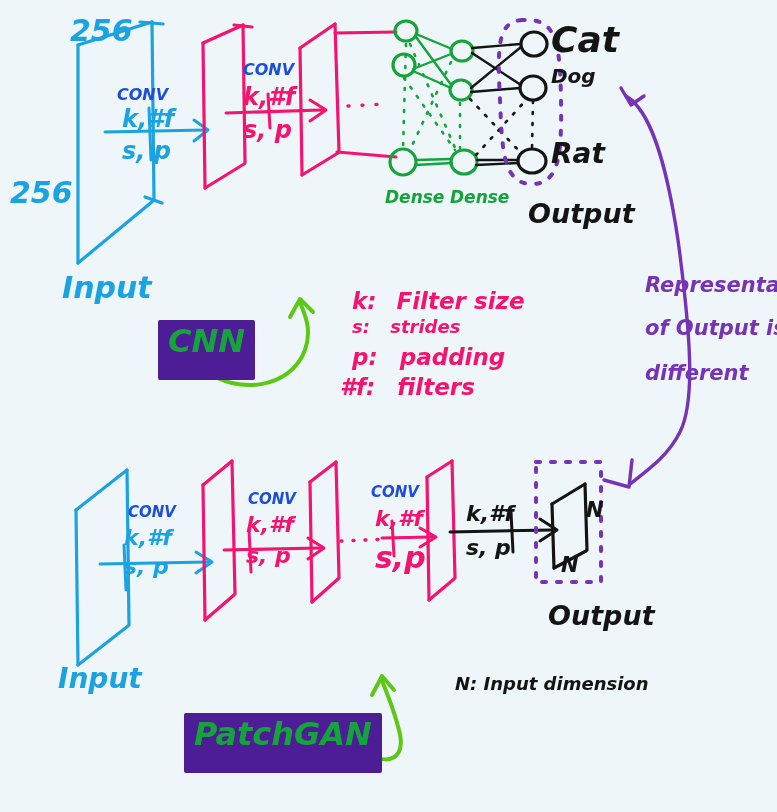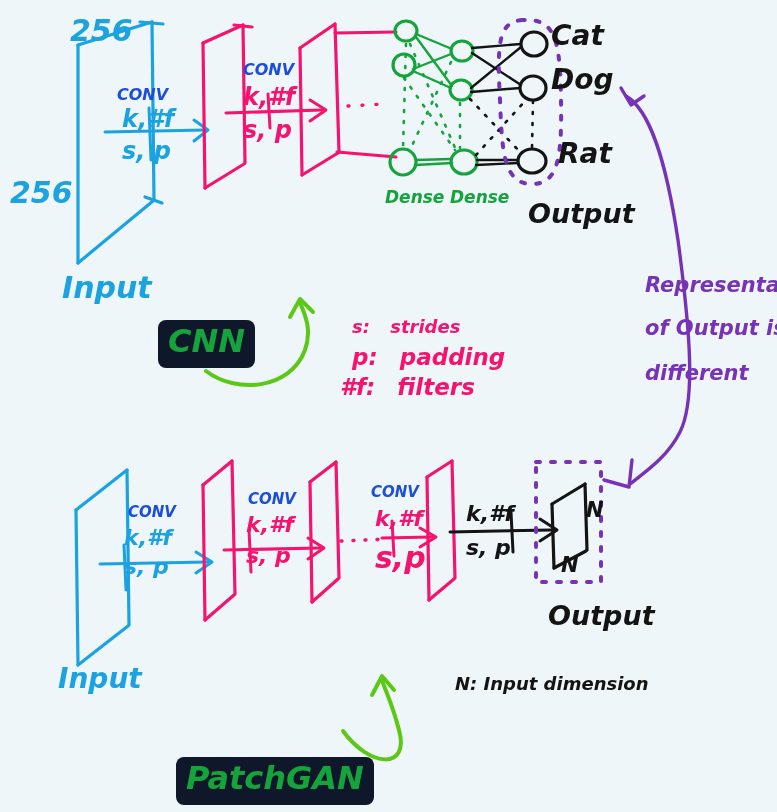--- a/index.html
+++ b/index.html
@@ -34,23 +34,23 @@
     font-style: italic;
     font-weight: 600;
   }
   .blue   { color: #1aa3e0; }
   .pink   { color: #f4136e; }
   .red    { color: #1d4ed8; }
   .green  { color: #15a33c; }
   .black  { color: #141414; }
   .purple { color: #7733b5; }
   .hl {
-    background: #0f172a;
-    padding: 2px 10px 8px 10px;
-    border-radius: 8px;
+    background: #4c1d95;
+    padding: 2px 10px 20px 10px;
+    border-radius: 2px;
   }
 </style>
 </head>
 <body>
 
 <div id="canvas-root">
 
   <svg class="layer" viewBox="0 0 777 812" xmlns="http://www.w3.org/2000/svg">
 
     <g fill="none" stroke="#1aa3e0" stroke-width="3.2" stroke-linecap="round" stroke-linejoin="round">
@@ -247,29 +247,33 @@
   <div class="lbl hand blue" style="left:122px; top:107px; font-size:24px;">k,#f</div>
   <div class="lbl hand blue" style="left:122px; top:139px; font-size:24px;">s, p</div>
 
   <div class="lbl hand red" style="left:243px; top:62px; font-size:16px; font-weight:700;">CONV</div>
   <div class="lbl hand pink" style="left:243px; top:85px; font-size:24px;">k,#f</div>
   <div class="lbl hand pink" style="left:243px; top:118px; font-size:24px;">s, p</div>
 
   <div class="lbl hand green" style="left:385px; top:189px; font-size:17px;">Dense</div>
   <div class="lbl hand green" style="left:450px; top:189px; font-size:17px;">Dense</div>
 
-  <div class="lbl hand black" style="left:551px; top:22px; font-size:28px;">Cat</div>
-  <div class="lbl hand black" style="left:551px; top:66px; font-size:28px;">Dog</div>
-  <div class="lbl hand black" style="left:551px; top:140px; font-size:28px;margin-left:7px;">Rat</div>
+  <div class="lbl hand black" style="left:551px; top:22px; font-size:36px;">Cat</div>
+  <div class="lbl hand black" style="left:551px; top:66px; font-size:20px;">Dog</div>
+  <div class="lbl hand black" style="left:551px; top:140px; font-size:28px;">Rat</div>
   <div class="lbl hand black" style="left:528px; top:200px; font-size:27px;">Output</div>
 
   <div class="lbl" style="left:158px; top:325px;">
     <span class="hand green hl" style="font-size:32px;">CNN</span>
   </div>
 
+  <div class="lbl hand pink" style="left:352px; top:290px; font-size:23px;">
+    <span>k:</span>
+    <span style="margin-left:12px;">Filter size</span>
+  </div>
   <div class="lbl hand pink" style="left:352px; top:318px; font-size:18px;">
     <span>s:</span>
     <span style="margin-left:14px;">strides</span>
   </div>
   <div class="lbl hand pink" style="left:352px; top:346px; font-size:23px;">
     <span>p:</span>
     <span style="margin-left:14px;">padding</span>
   </div>
   <div class="lbl hand pink" style="left:340px; top:376px; font-size:23px;">
     <span>#f:</span>
@@ -296,17 +300,17 @@
   <div class="lbl hand black" style="left:466px; top:537px; font-size:22px;">s, p</div>
 
   <div class="lbl hand black" style="left:586px; top:500px; font-size:21px;">N</div>
   <div class="lbl hand black" style="left:561px; top:555px; font-size:21px;">N</div>
   <div class="lbl hand black" style="left:548px; top:602px; font-size:27px;">Output</div>
 
   <div class="lbl hand blue" style="left:58px; top:665px; font-size:28px;">Input</div>
 
   <div class="lbl hand black" style="left:455px; top:675px; font-size:18px;">N: Input dimension</div>
 
-  <div class="lbl" style="left:176px; top:718px;margin-top:44px;">
+  <div class="lbl" style="left:184px; top:718px;">
     <span class="hand green hl" style="font-size:32px;">PatchGAN</span>
   </div>
 
 </div>
 
 </body></html>

